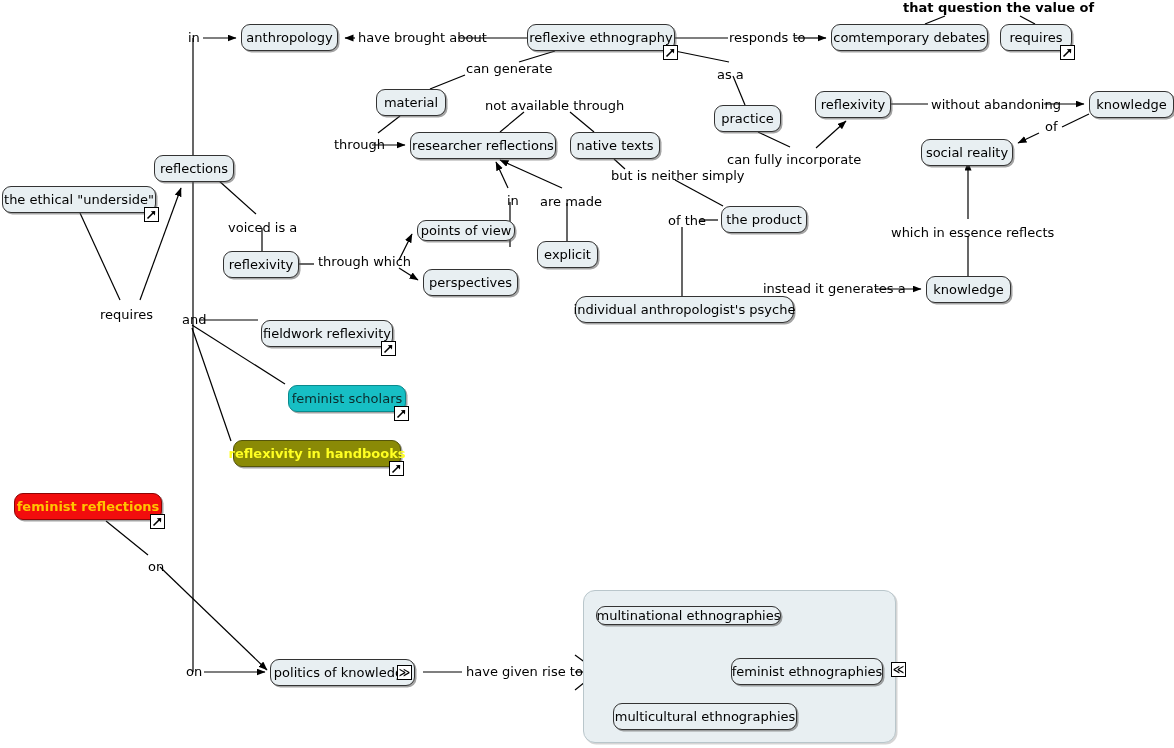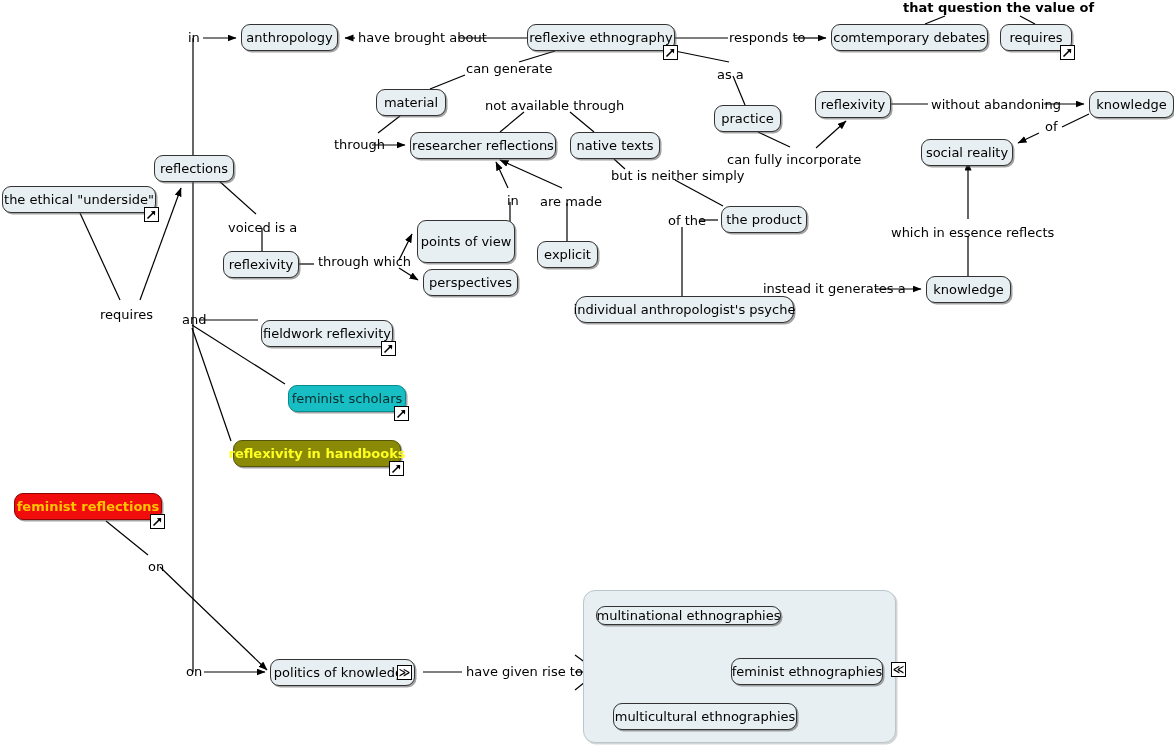--- a/index.html
+++ b/index.html
@@ -238,21 +238,21 @@
       </div>
       <div class="node" style="left: 2px; top: 186px; width: 154px; height: 27px;">
         <span>the ethical "underside"</span>
       </div>
       <span class="badge" style="left: 144px; top: 207px;">
         <svg width="11" height="11" viewBox="0 0 11 11">
           <path d="M1.5 9.5 L8.5 2.5" stroke="#000" stroke-width="1.6"></path>
           <path d="M4.8 2.2 L9.2 2.0 L9.0 6.4 Z" fill="#000"></path>
         </svg>
       </span>
-      <div class="node" style="left: 417px; top: 220px; width: 98px; height: 43px;">
+      <div class="node" style="left: 417px; top: 220px; width: 98px; height: 21px;">
         <span>points of view</span>
       </div>
       <div class="node" style="left: 721px; top: 206px; width: 86px; height: 27px;">
         <span>the product</span>
       </div>
       <div class="node" style="left: 537px; top: 241px; width: 61px; height: 27px; text-align: right;">
         <span>explicit</span>
       </div>
       <div class="node" style="left: 223px; top: 251px; width: 76px; height: 27px;">
         <span>reflexivity</span>

